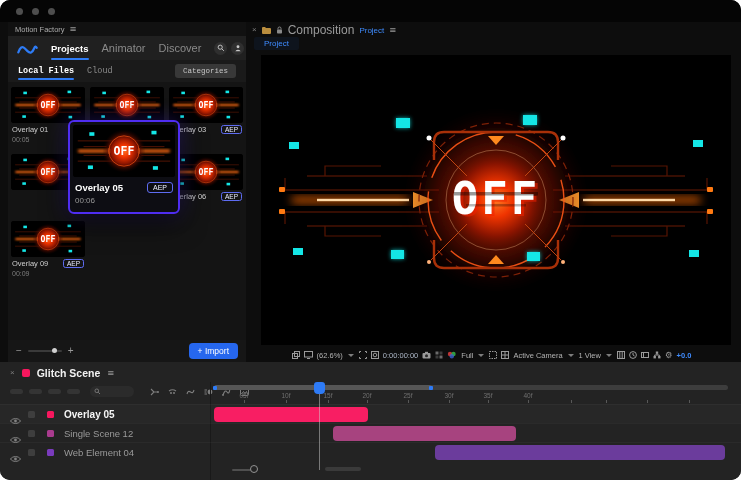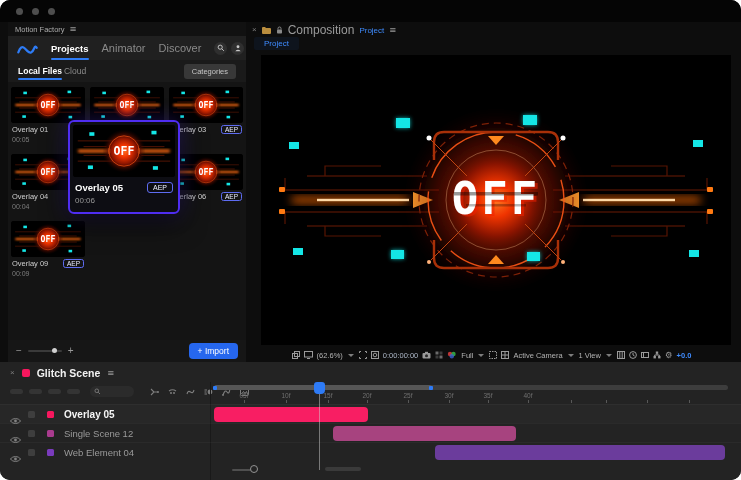--- a/index.html
+++ b/index.html
@@ -10,21 +10,21 @@
   .titlebar{position:absolute;top:0;left:0;right:0;height:22px;background:#050505;display:flex;align-items:center;padding-left:16px;gap:9px;}
   .tdot{width:7px;height:7px;border-radius:50%;background:#4e4e4e;}
   
   .mf{position:absolute;left:8px;top:22px;width:238px;height:340px;background:#141414;}
   .mf-title{height:14px;background:#111;display:flex;align-items:center;gap:5px;padding:0 7px;font-size:7.5px;color:#ababab;}
   .mf-nav{height:24px;background:#202020;display:flex;align-items:center;padding:0 9px;gap:13px;}
   .tab{font-size:11px;color:#8a8a8a;position:relative;cursor:default;}
   .tab.active{color:#fff;font-weight:bold;font-size:9.5px;}
   .tab .ul{position:absolute;left:0;right:0;bottom:-6px;height:2px;background:#2e7cf6;border-radius:1px;}
   .circbtn{width:13px;height:13px;border-radius:50%;background:#2f2f2f;display:flex;align-items:center;justify-content:center;}
-  .mf-subnav{height:22px;background:#1a1a1a;display:flex;align-items:center;padding:0 10px;gap:2px;}
+  .mf-subnav{height:22px;background:#1a1a1a;display:flex;align-items:center;padding:0 10px;gap:13px;font-family:Liberation Mono, monospace;}
   .subtab{font-size:8.5px;color:#8a8a8a;position:relative;}
   .subtab.active{color:#fff;font-weight:bold;}
   .subtab .ul{position:absolute;left:0;right:0;bottom:-4px;height:2px;background:#2e7cf6;border-radius:1px;}
   .cats{margin-left:auto;background:#383838;color:#c6c6c6;font-size:7.5px;padding:3px 8px;border-radius:3px;}
   .mf-content{position:absolute;top:60px;bottom:22px;left:0;right:0;background:#141414;padding:5px 3px;
               display:grid;grid-template-columns:repeat(3,1fr);gap:10px 5px;align-content:start;}
   .card{width:100%;}
   .thumb{height:36px;background:#000;border-radius:3px;overflow:hidden;}
   .thumb svg{display:block;width:100%;height:100%;}
   .cmeta{padding:2px 1px 0 1px;}
@@ -217,26 +217,20 @@
             </div>
         <div class="cdur"></div>
           </div>
       </div>
       <div class="card">
         <div class="thumb">
             <svg viewBox="0 0 144 72" preserveAspectRatio="xMidYMid slice">
               <use href="#thumbGfx"></use>
             </svg>
           </div>
-        <div class="cmeta">
-            <div class="crow">
-              <span class="cname">Overlay 04</span>
-            </div>
-        <div class="cdur">00:04</div>
-          </div>
       </div>
       <div class="card">
         <div class="thumb">
             <svg viewBox="0 0 144 72" preserveAspectRatio="xMidYMid slice">
               <use href="#thumbGfx"></use>
             </svg>
           </div>
         <div class="cmeta">
             <div class="crow">
               <span class="cname"></span>

